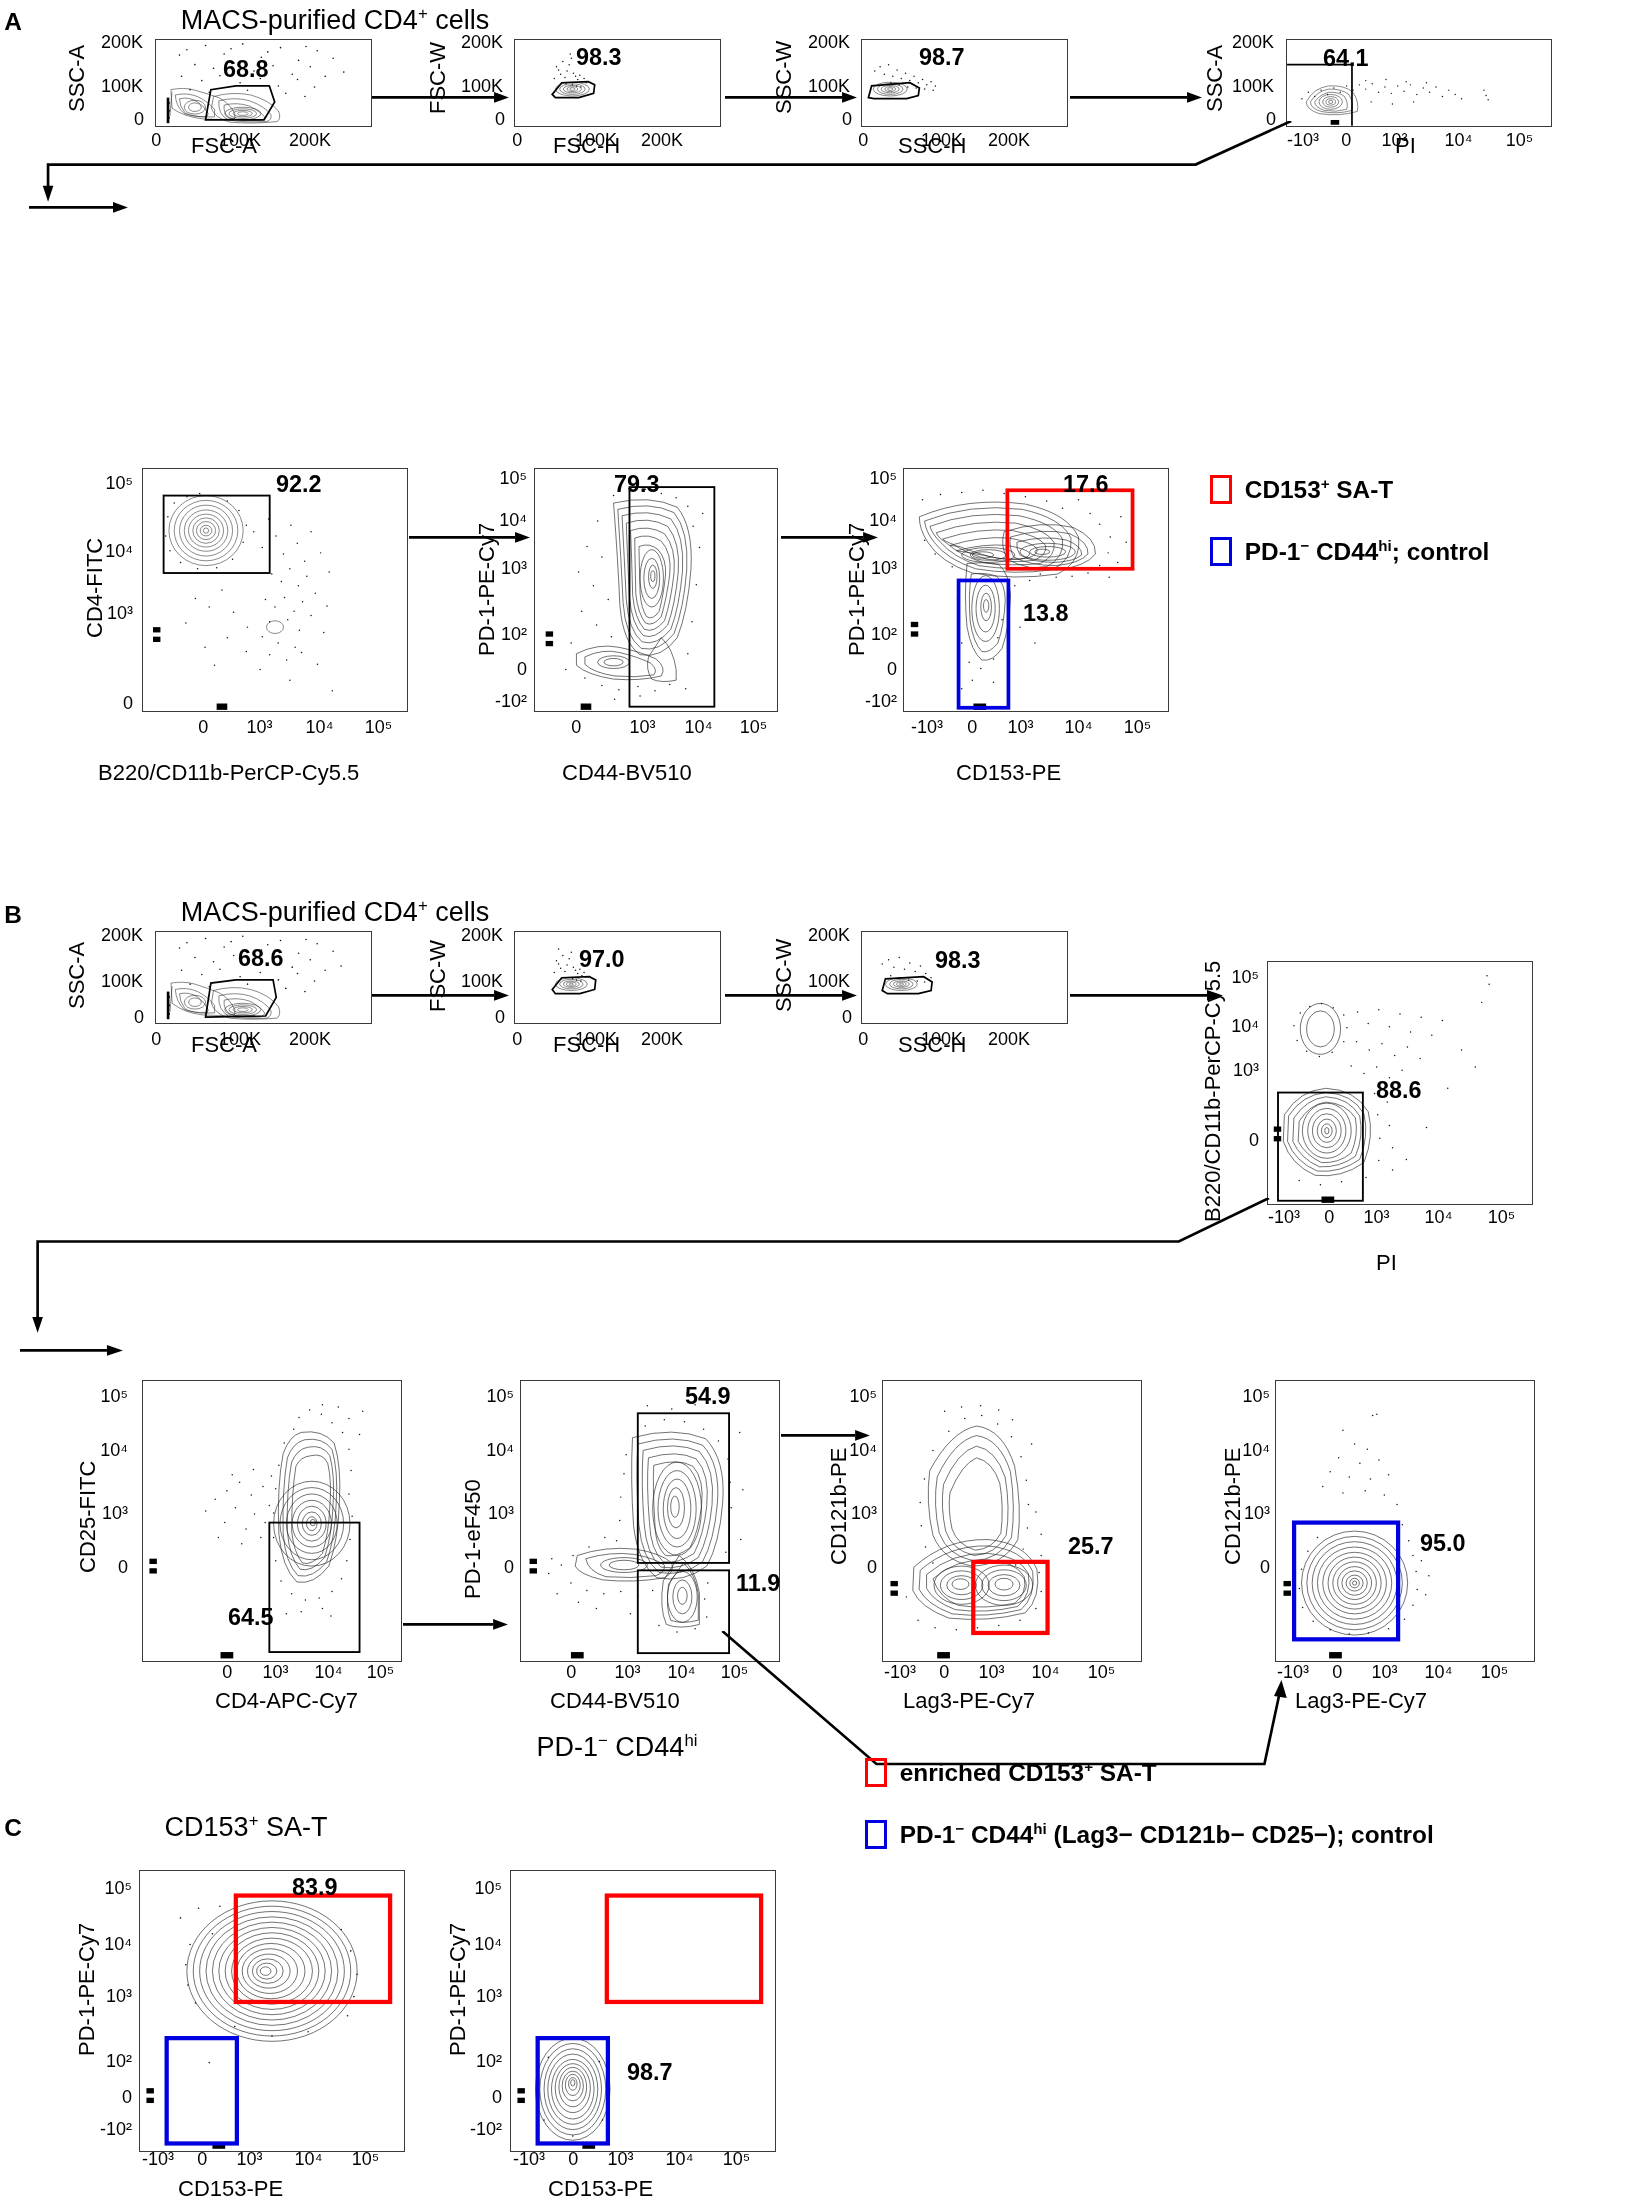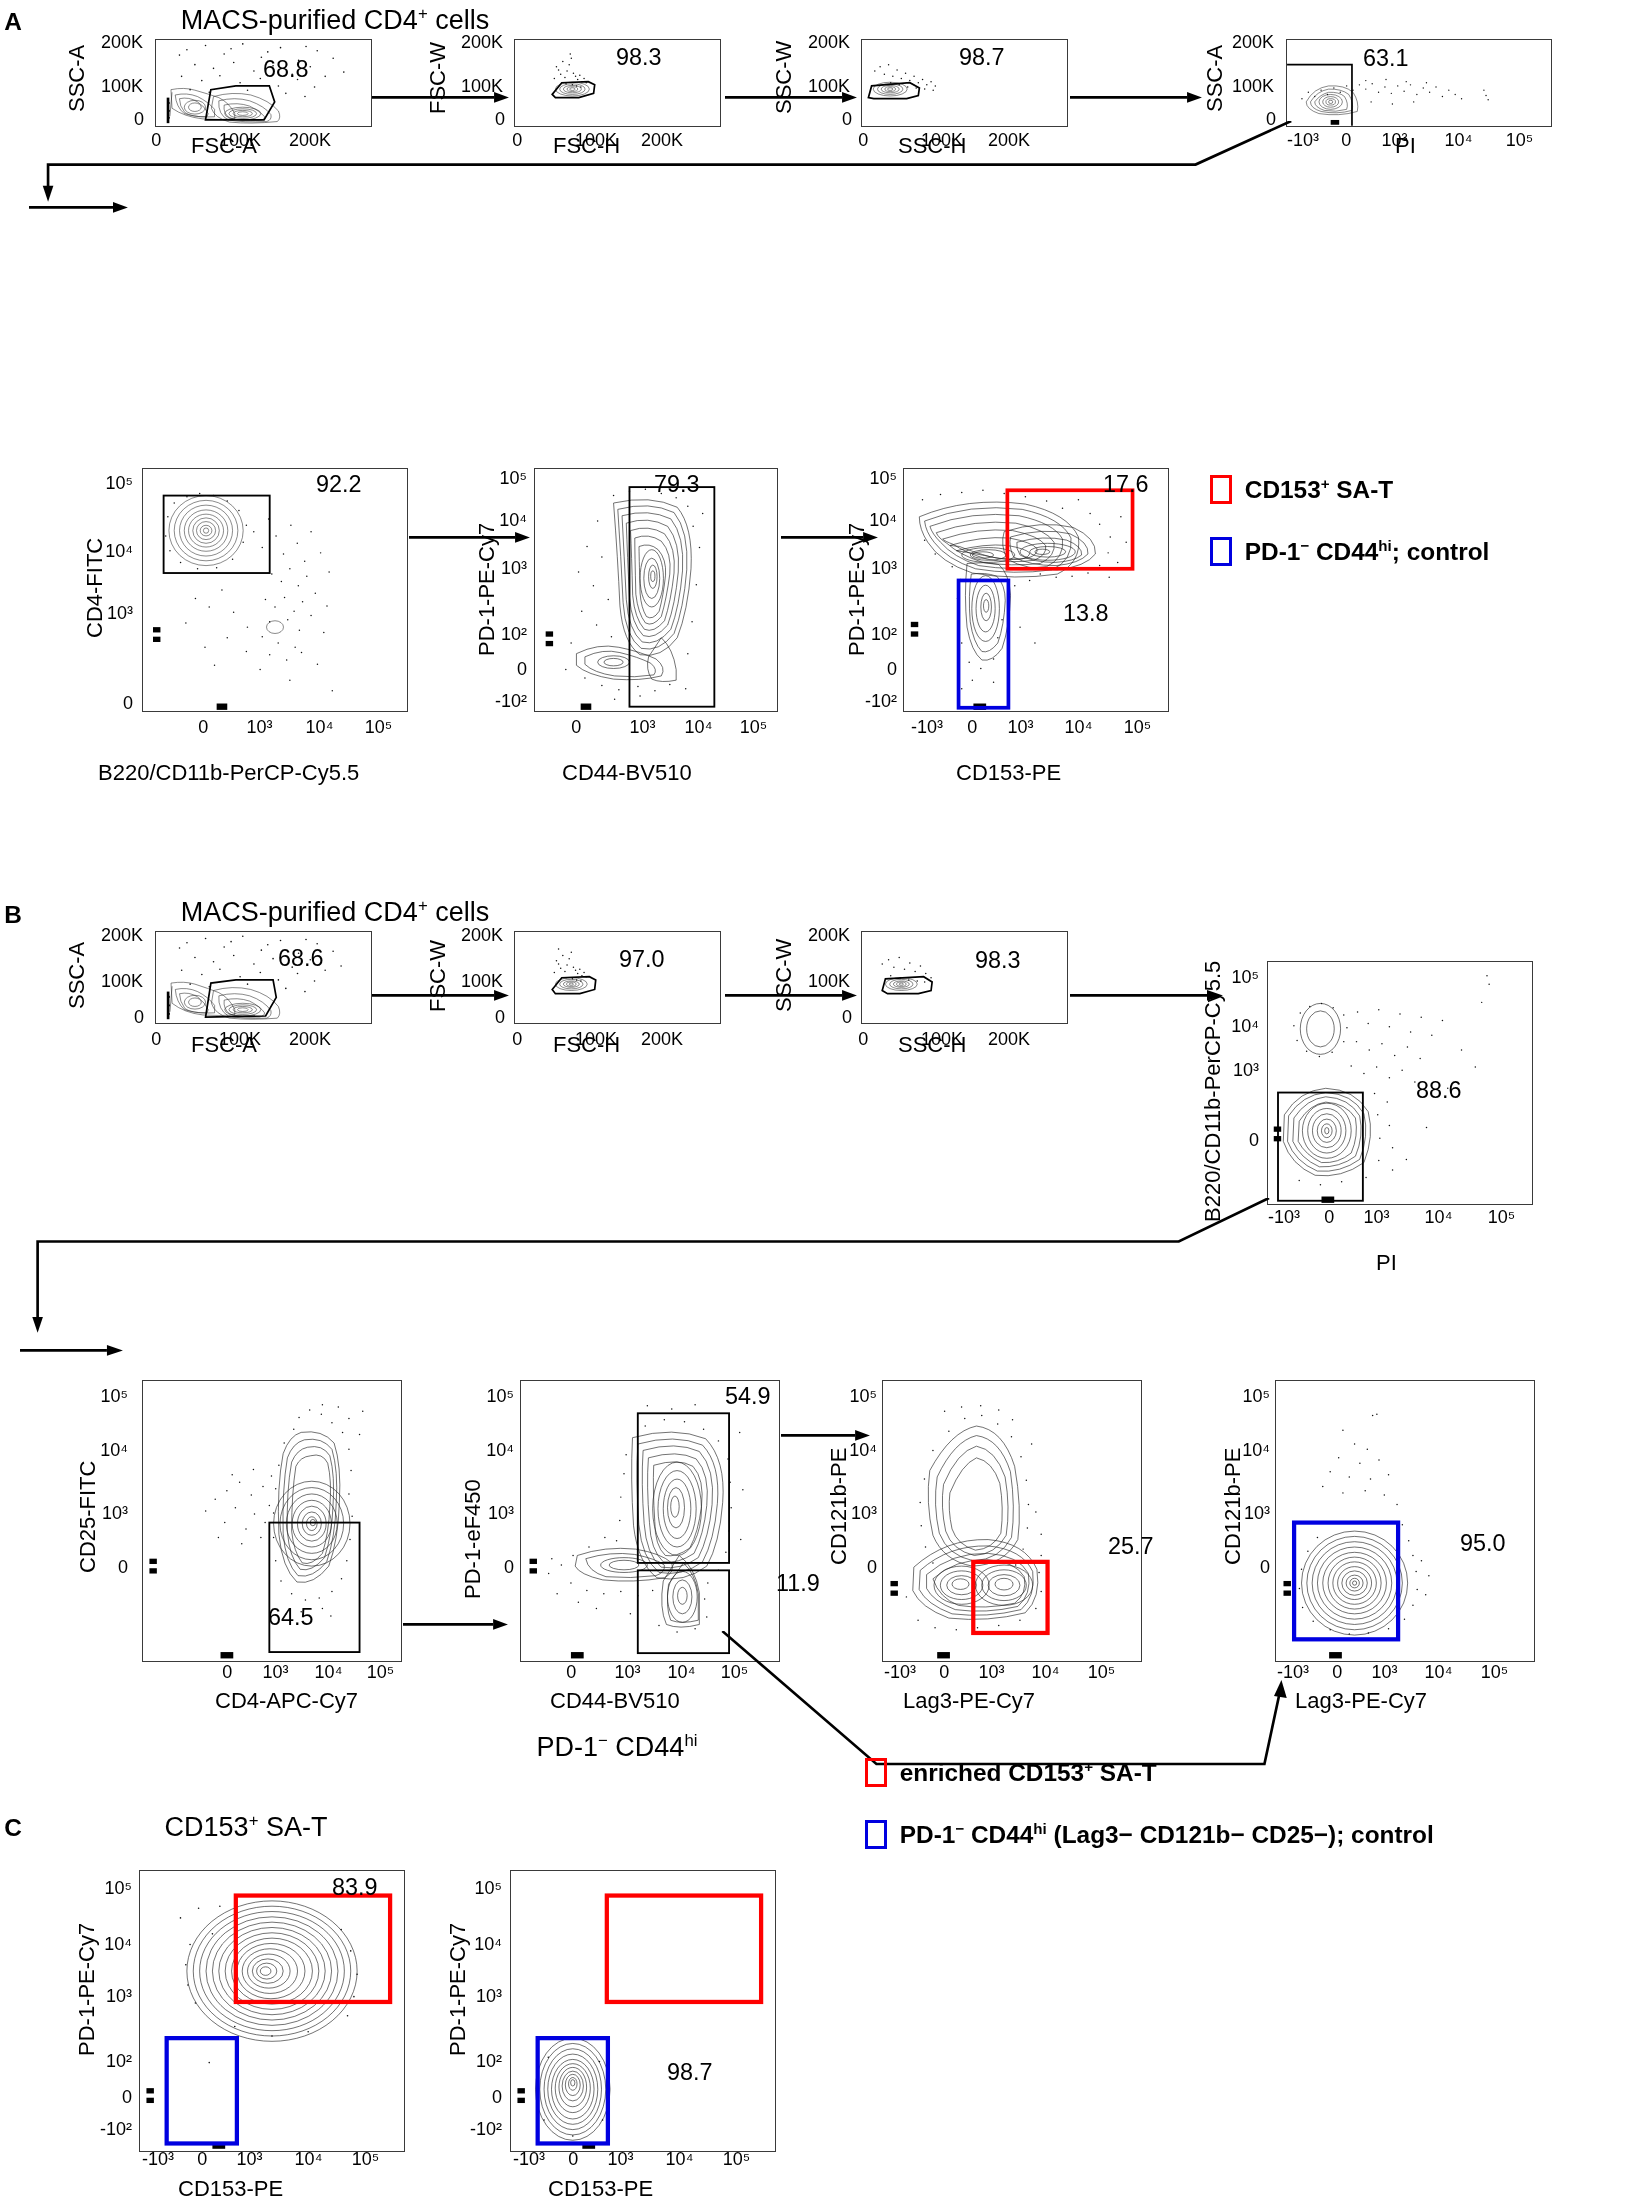--- a/index.html
+++ b/index.html
@@ -31,21 +31,21 @@
     position:absolute; font-size:22px; white-space:nowrap;
     transform-origin:0 0; transform:rotate(-90deg);
   }
   .tickx{
     position:absolute; font-size:18px; white-space:nowrap; text-align:center;
   }
   .ticky{
     position:absolute; font-size:18px; white-space:nowrap; text-align:right;
   }
   .pct{
-    position:absolute; font-size:23.4px; font-weight:400; white-space:nowrap;margin-left:40px;
+    position:absolute; font-size:23.4px; font-weight:700; white-space:nowrap;
   }
   .legend-row{ position:absolute; display:flex; align-items:center; }
   .legend-swatch{ width:22px; height:29px; border:3.7px solid #ff0000; margin-right:12.8px; flex:0 0 auto;}
   .legend-swatch.blue{ border-color:#0000e0; }
   .legend-text{ font-size:24.4px; font-weight:bold; white-space:nowrap; }
   sup{ font-size:0.62em; vertical-align:super; line-height:0; }
   .arrow{ position:absolute; }
 </style>
 </head>
 <body>
@@ -291,21 +291,21 @@
         <ellipse cx="84" cy="118" rx="15" ry="10"></ellipse>
       <ellipse cx="84" cy="118" rx="9" ry="6"></ellipse>
         <ellipse cx="84" cy="118" rx="4" ry="3"></ellipse>
     </g>
     <g fill="#000">
         <rect x="84" y="152" width="16" height="9"></rect>
       </g>
     <polyline points="2,48 124,48 124,163" fill="none" stroke="#000" stroke-width="3.2"></polyline>
   </svg>
 </div>
-<div class="pct" style="left:1323px; top:45px;">63.1</div>
+<div class="pct" style="left:1323px; top:45px;">64.1</div>
 <div class="ylabel" style="left:1202px; top:112px;">SSC-A</div>
 <div class="xlabel" style="left:1395px; top:133px;">PI</div>
 <div class="ticky" style="left:1233px; top:109px; width:43px;">0</div>
 <div class="ticky" style="left:1216px; top:76px; width:58px;">100K</div>
 <div class="ticky" style="left:1216px; top:32px; width:58px;">200K</div>
 <div class="tickx" style="left:1279px; top:130px; width:48px;">-10³</div>
 <div class="tickx" style="left:1333px; top:130px; width:26.6px;">0</div>
 <div class="tickx" style="left:1373px; top:130px; width:43px;">10³</div>
 <div class="tickx" style="left:1437px; top:130px; width:43px;">10⁴</div>
 <div class="tickx" style="left:1498px; top:130px; width:43px;">10⁵</div>

